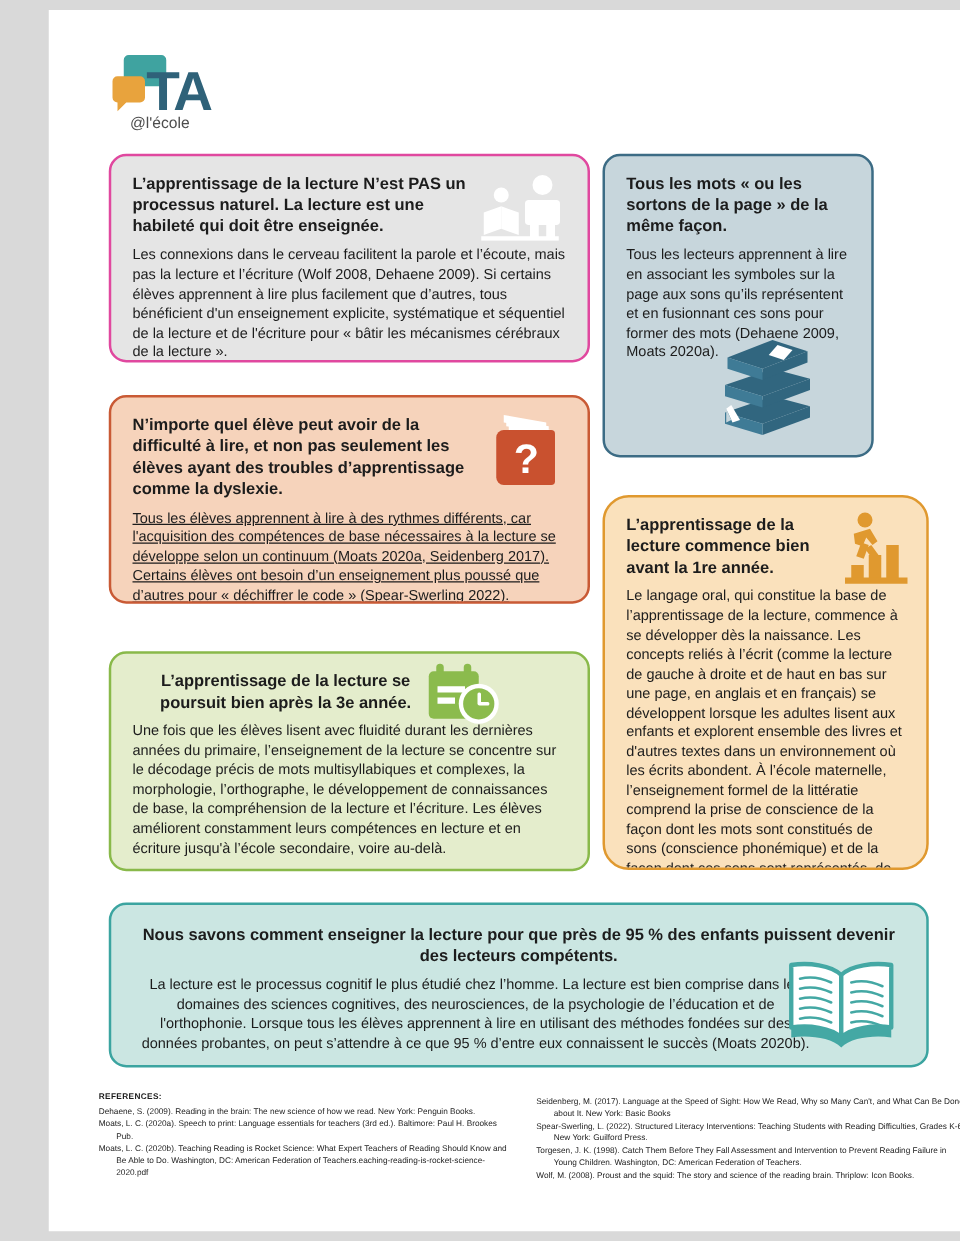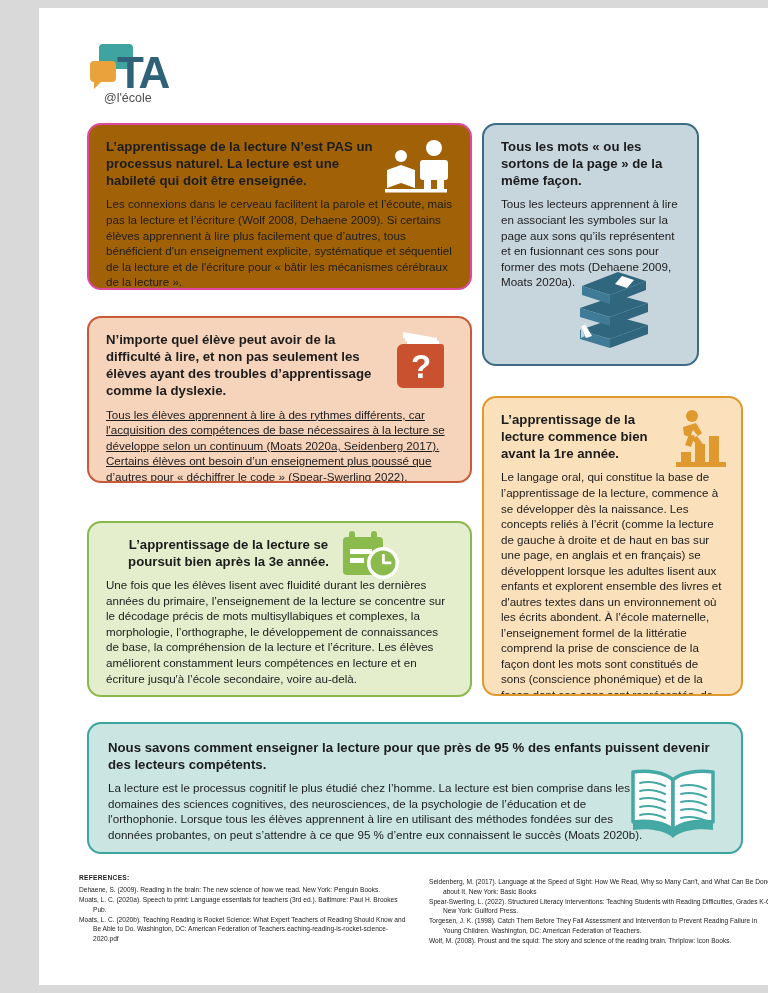--- a/index.html
+++ b/index.html
@@ -93,21 +93,21 @@
   .icon-wrap {
     position: absolute;
     pointer-events: none;
   }
   .icon-wrap svg { display: block; width: 100%; height: 100%; }
 
   
   #card-natural {
     left: 48px; top: 115px;
     width: 385px; height: 167px;
-    background: #a16207;
+    background: #e5e5e5;
     border-color: #e0489f;
   }
   #card-natural .inner { right: 96px; }
   #card-natural .c-body { margin-right: -80px; }
   #icon-family {
     left: 294px; top: 14px; width: 78px; height: 56px;
   }
 
   
   #card-words {
@@ -132,20 +132,21 @@
   #icon-bookq {
     left: 302px; top: 8px; width: 70px; height: 68px;
   }
 
   
   #card-before {
     left: 443px; top: 388px;
     width: 261px; height: 300px;
     background: #fae1bc;
     border-color: #e0992f;
+    border-radius: 21px;
   }
   #card-before .inner { right: 17px; }
   #card-before .c-head { width: 150px; }
   #icon-stairs {
     left: 186px; top: 10px; width: 62px; height: 62px;
   }
 
   
   #card-after {
     left: 48px; top: 513px;
@@ -159,21 +160,21 @@
     left: 249px; top: 6px; width: 66px; height: 56px;
   }
 
   
   #card-howto {
     left: 48px; top: 714px;
     width: 656px; height: 132px;
     background: #cbe6e2;
     border-color: #3ba4a0;
   }
-  #card-howto .inner { left: 19px; right: 19px; top: 15px; }
+  #card-howto .inner { left: 19px; right: 19px; top: 15px; text-align: center; }
   #card-howto .c-body { width: 545px; }
   #icon-openbook {
     left: 538px; top: 42px; width: 92px; height: 76px;
   }
 
   
   .refs {
     position: absolute;
     left: 40px;
     top: 866px;

